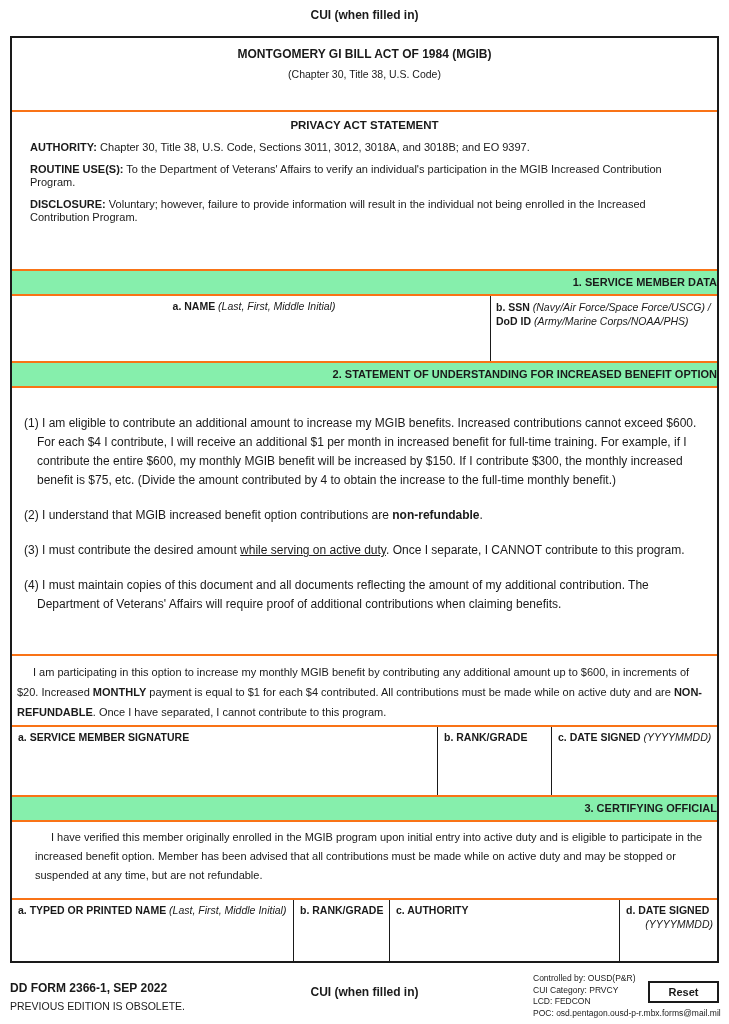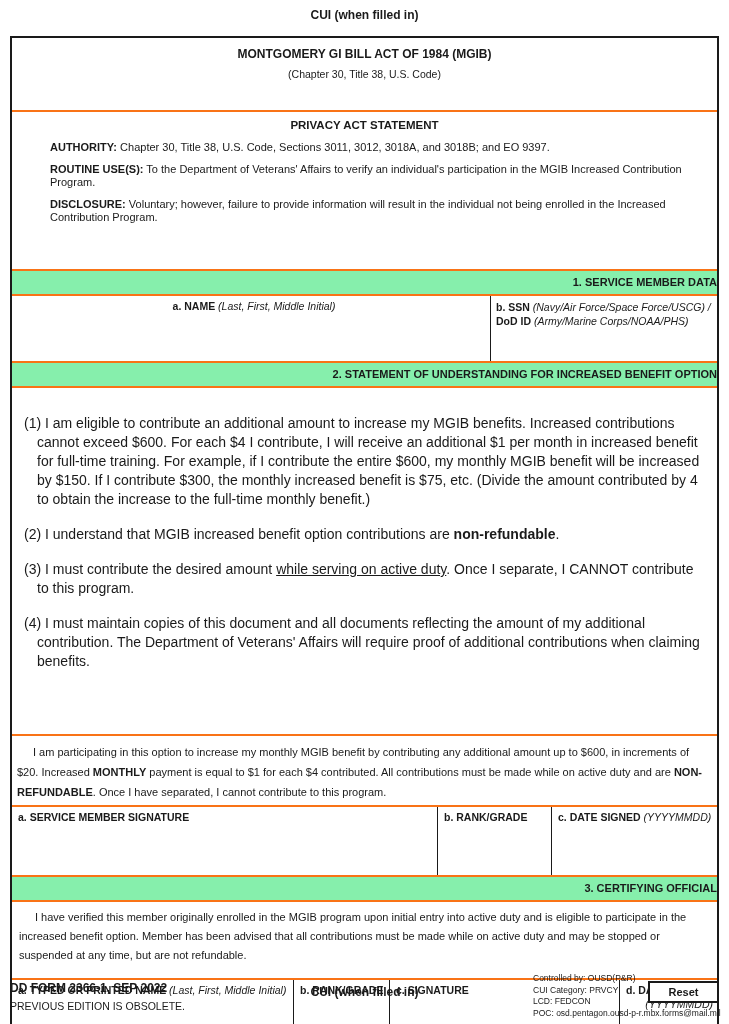--- a/index.html
+++ b/index.html
@@ -19,50 +19,50 @@
 
   
   .title-box { height:74px; text-align:center; padding-top:9px; }
   .title-main { font-size:12px; font-weight:bold; margin-bottom:7px; }
   .title-sub  { font-size:10.5px; margin-bottom:7px; }
   .title-prog { font-size:12px; font-weight:bold; }
 
   
   .privacy-box { height:159px; padding:7px 18px 0 18px; font-size:11px; }
   .privacy-title { text-align:center; font-weight:bold; font-size:11.5px; margin-bottom:10px; }
-  .privacy-box p { line-height:13.5px; margin-bottom:8px;margin-left:20px; }
+  .privacy-box p { line-height:13.5px; margin-bottom:8px; }
   .lbl { font-weight:bold; }
 
   
   .section-bar { height:25px; background:#86efac; text-align:right;
     font-weight:bold; font-size:11px; line-height:22px; }
 
   
   .row { display:flex; align-items:stretch; }
   .cell { padding:4px 0 0 6px; font-size:10.5px; }
   .cell + .cell { border-left:1px solid #1a1a1a; }
   .name-row { height:67px; }
   .cell-name { width:478px;text-align:center; }
   .cell-ssn  { flex:1; line-height:14px; padding-left:5px; }
   .hint { font-style:italic; font-weight:normal; }
 
   
-  .statements-box { height:348px; padding:26px 14px 0 12px; font-size:14px; }
+  .statements-box { height:268px; padding:26px 14px 0 12px; font-size:12px; }
   .stmt { line-height:19px; margin-bottom:16px; padding-left:13px; text-indent:-13px; }
   .u { text-decoration:underline; }
 
   .participation-box { height:71px; padding:6px 8px 0 5px; font-size:11px;
     line-height:20px; text-indent:16px; }
 
   .sig-row { height:70px; }
   .cell-sig-a { width:425px; }
   .cell-sig-b { width:114px; }
   .cell-sig-c { flex:1; }
 
-  .certify-box { height:78px; padding:6px 10px 0 7px; font-size:11px;
+  .certify-box { height:78px; padding:6px 10px 0 23px; font-size:11px;
     line-height:19px; text-indent:16px; }
 
   .typed-row { height:61px; }
   .cell-typed-a { width:281px; }
   .cell-typed-b { width:96px; }
   .cell-typed-c { width:230px; }
   .cell-typed-d { flex:1; padding-right:4px; }
   .date-hint-line { display:block; text-align:right; margin-top:2px; }
 
   
@@ -139,21 +139,21 @@
 
     <div class="sec row typed-row">
       <div class="cell cell-typed-a">
         <span class="lbl">a. TYPED OR PRINTED NAME</span>
         <span class="hint">(Last, First, Middle Initial)</span>
       </div>
       <div class="cell cell-typed-b">
         <span class="lbl">b. RANK/GRADE</span>
       </div>
       <div class="cell cell-typed-c">
-        <span class="lbl">c. SIGNATURE</span>
+        <span class="lbl">c. AUTHORITY</span>
       </div>
       <div class="cell cell-typed-d">
         <span class="lbl">d. DATE SIGNED</span>
         <span class="hint date-hint-line">(YYYYMMDD)</span>
       </div>
     </div>
 
   </div>
 
   <div class="footer-left">

